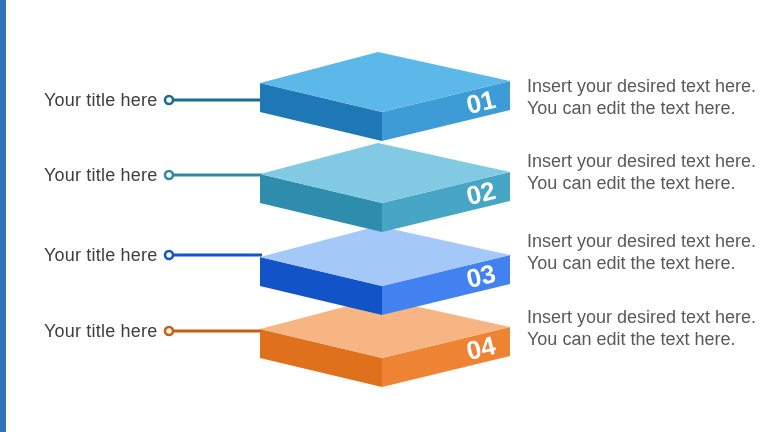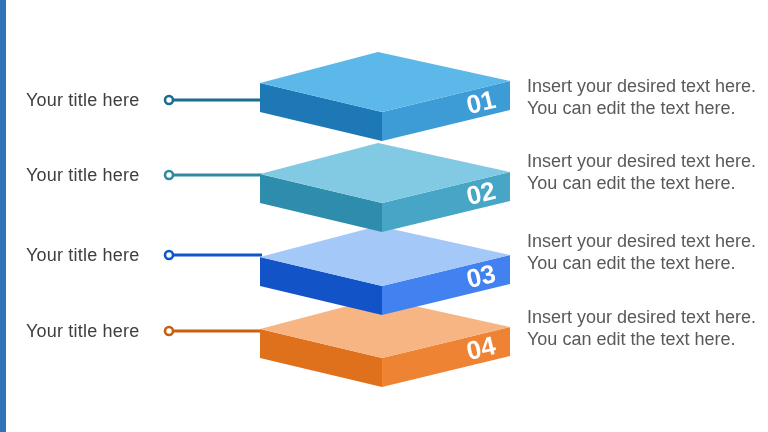--- a/index.html
+++ b/index.html
@@ -2,21 +2,21 @@
 <html><head>
 <meta charset="utf-8">
 <style>
   html,body{margin:0;padding:0;background:#fff;}
   .slide{
     position:relative;width:768px;height:432px;background:#ffffff;
     font-family:"Liberation Sans","DejaVu Sans",sans-serif;overflow:hidden;
   }
   .accent-bar{position:absolute;left:0;top:0;width:6px;height:432px;}
   .row-title{
-    position:absolute;left:26px;font-size:18px;line-height:24px;color:#3e3e3e;
+    position:absolute;left:44px;font-size:18px;line-height:24px;color:#3e3e3e;
     white-space:nowrap;letter-spacing:0.2px;
   }
   .row-desc{
     position:absolute;left:527px;font-size:18px;line-height:22px;color:#595959;
     white-space:nowrap;
   }
   .connector{position:absolute;left:162px;}
   .layer-box{position:absolute;left:258px;}
   .layer-num{
     font-family:"Liberation Sans","DejaVu Sans",sans-serif;

